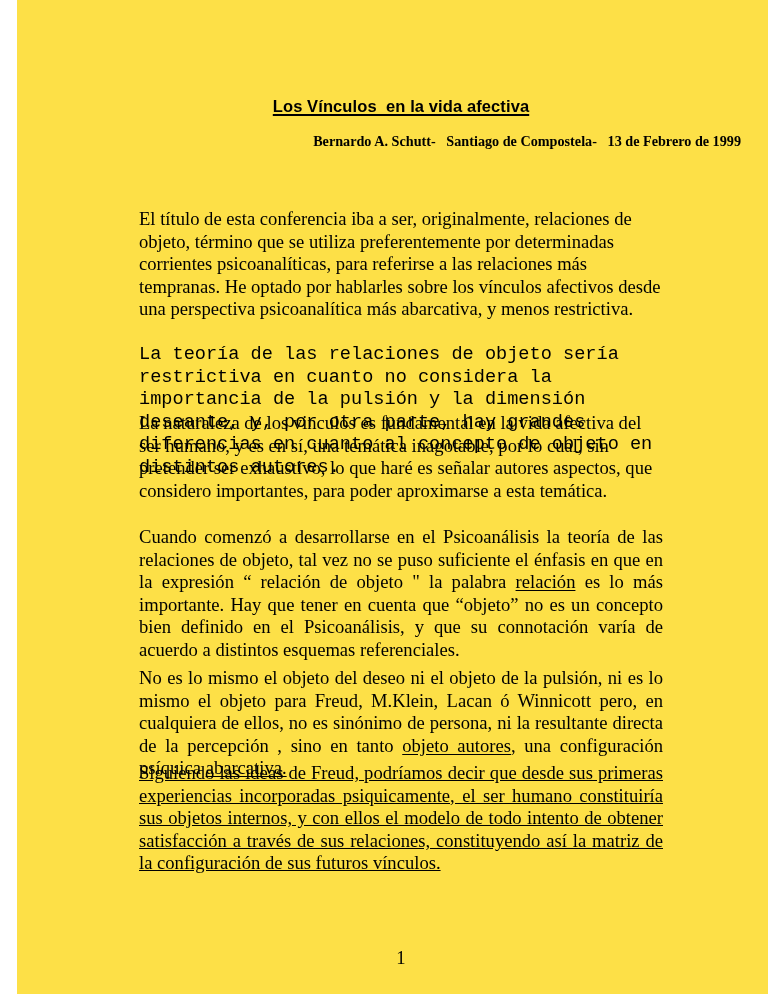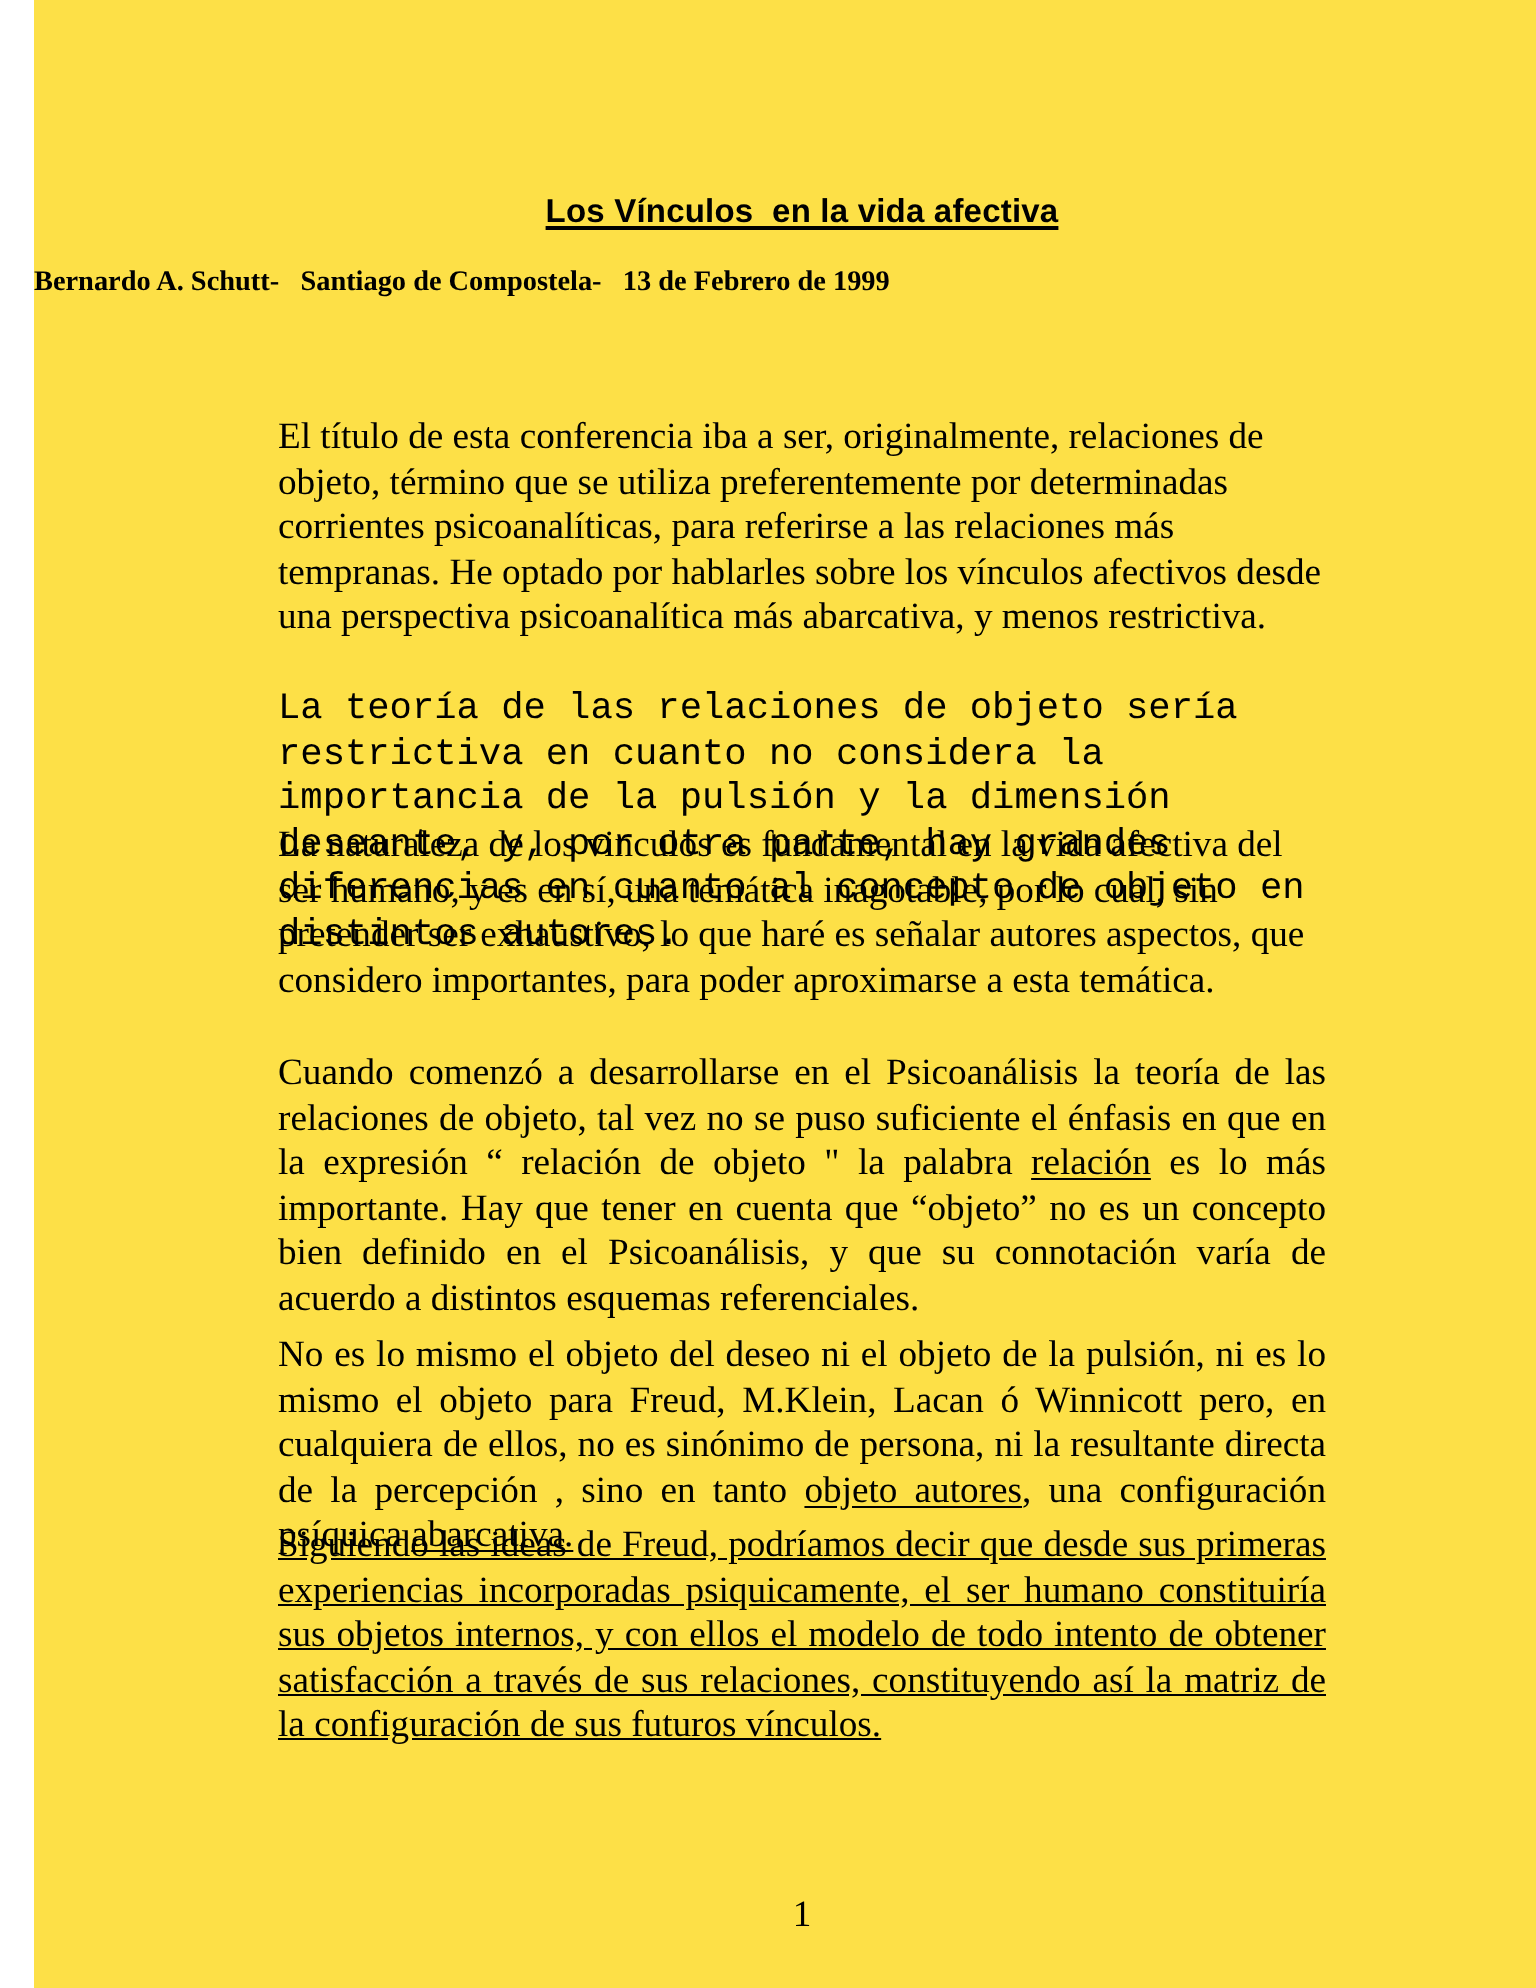--- a/index.html
+++ b/index.html
@@ -5,22 +5,22 @@
   html, body { margin:0; padding:0; background:#ffffff; }
   body { width:768px; height:994px; position:relative; overflow:hidden; color:#000; }
   .page { position:absolute; left:17px; top:0; width:768px; height:994px; background:#fde047; }
   .title {
     position:absolute; left:0; width:768px; top:97px; text-align:center;
     font-family:"Liberation Sans", sans-serif; font-weight:bold; font-size:16.5px;
     letter-spacing:0.1px;
   }
   .title span { text-decoration:underline; text-decoration-thickness:1.5px; text-underline-offset:2px; white-space:pre; }
   .subtitle {
-    position:absolute; left:0; width:680px; top:133px; text-align:left;
-    font-family:"Liberation Serif", serif; font-weight:bold; font-size:14.2px; white-space:pre;
+    position:absolute; left:0; width:680px; top:133px; text-align:right;
+    font-family:"Liberation Serif", serif; font-weight:bold; font-size:14.2px; white-space:pre;padding-left:44px;
   }
   .body {
     position:absolute; left:110px; width:548px;
     font-family:"Liberation Serif", serif; font-size:18.6px; line-height:22.6px;
   }
   .p { margin:12px; }
   .left { text-align:left; }
   .just { text-align:justify; }
   u { text-underline-offset:2px; }
   .pagenum {

